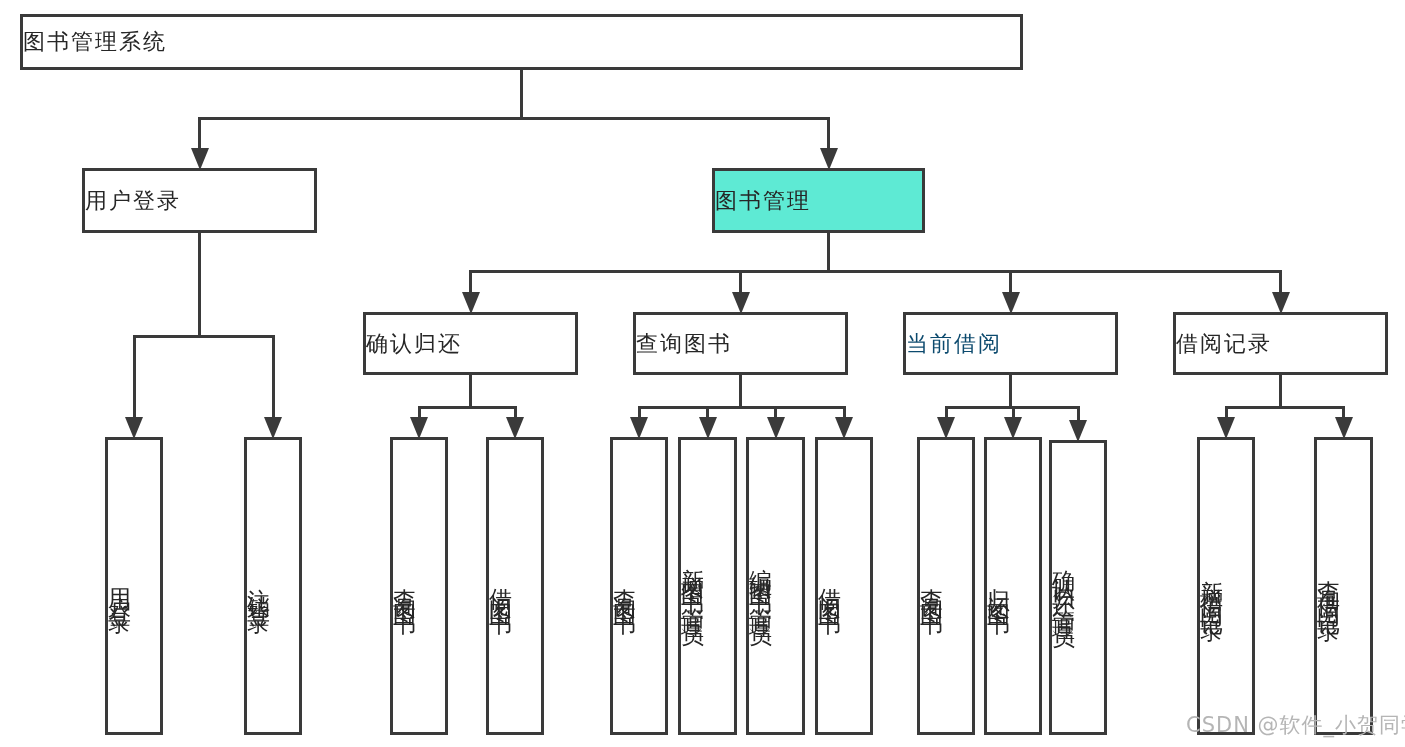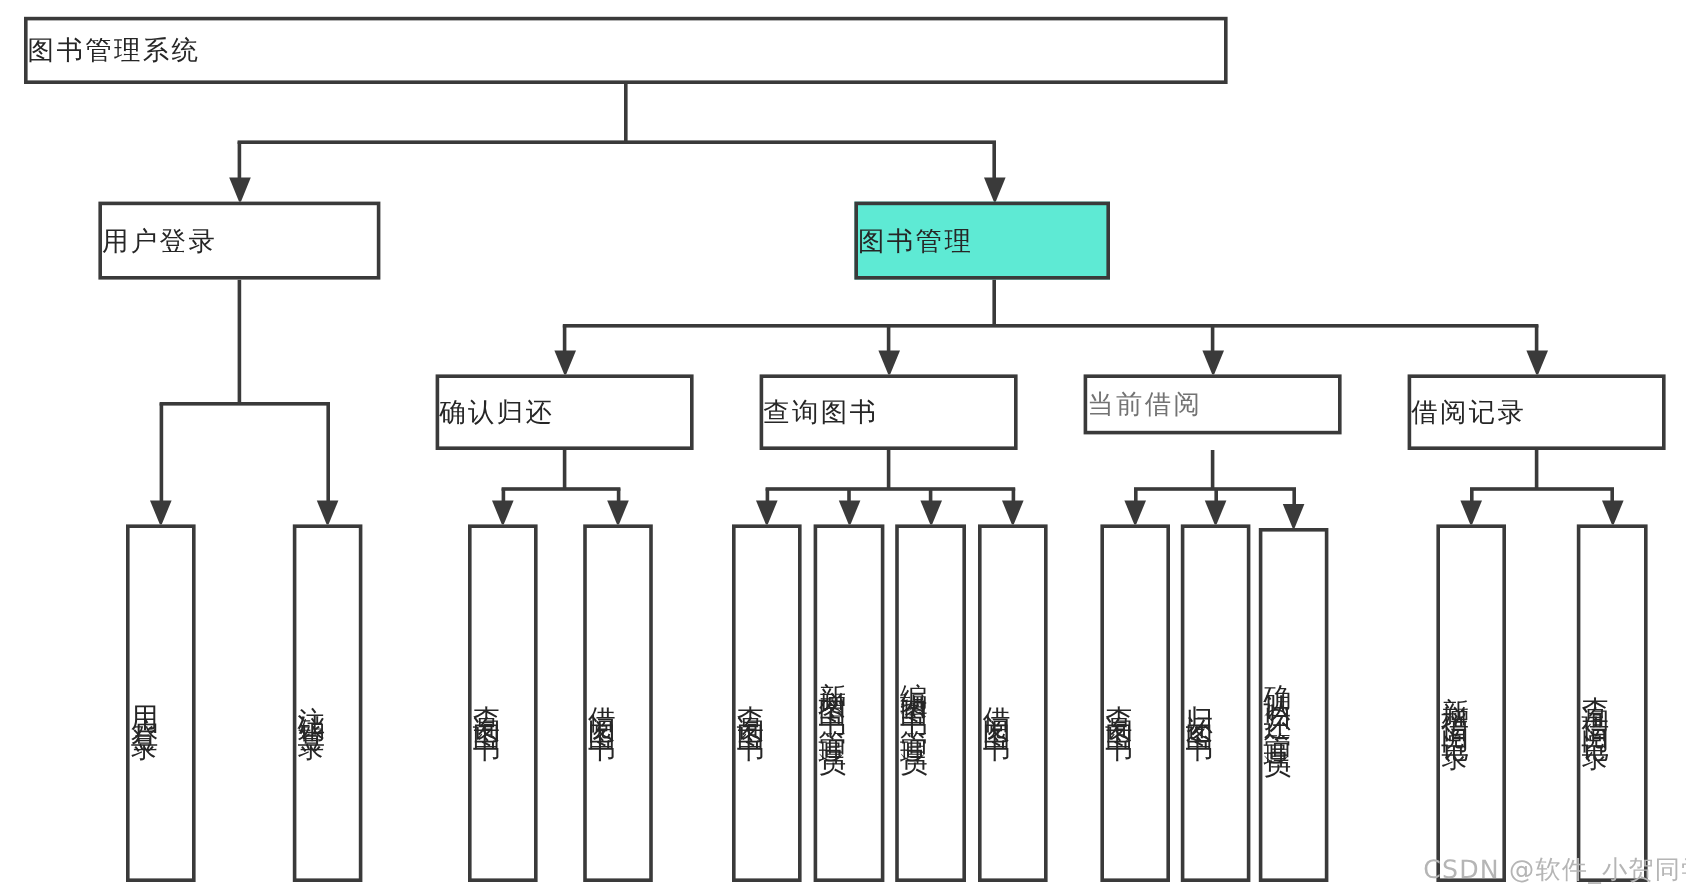--- a/index.html
+++ b/index.html
@@ -70,21 +70,21 @@
     </div>
     <div class="node" style="left: 712px; top: 168px; width: 213px; height: 65px; border-color: rgb(58, 58, 58); color: rgb(38, 38, 38); background: #5eead4;">
       <span class="lbl">图书管理</span>
     </div>
     <div class="node" style="left: 363px; top: 312px; width: 215px; height: 63px; border-color: rgb(58, 58, 58); color: rgb(38, 38, 38); background: rgb(255, 255, 255);">
       <span class="lbl">确认归还</span>
     </div>
     <div class="node" style="left: 633px; top: 312px; width: 215px; height: 63px; border-color: rgb(58, 58, 58); color: rgb(38, 38, 38); background: rgb(255, 255, 255);">
       <span class="lbl">查询图书</span>
     </div>
-    <div class="node" style="left: 903px; top: 312px; width: 215px; height: 50px; border-color: rgb(58, 58, 58); color: #737373; background: rgb(255, 255, 255);">
+    <div class="node" style="left: 903px; top: 312px; width: 215px; height: 63px; border-color: rgb(58, 58, 58); color: #0c4a6e; background: rgb(255, 255, 255);">
       <span class="lbl">当前借阅</span>
     </div>
     <div class="node" style="left: 1173px; top: 312px; width: 215px; height: 63px; border-color: rgb(58, 58, 58); color: rgb(38, 38, 38); background: rgb(255, 255, 255);">
       <span class="lbl">借阅记录</span>
     </div>
     <div class="node vertical" style="left: 105px; top: 437px; width: 58px; height: 298px; border-color: rgb(58, 58, 58); color: rgb(38, 38, 38); background: rgb(255, 255, 255);">
       <span class="lbl">用户登录</span>
     </div>
     <div class="node vertical" style="left: 244px; top: 437px; width: 58px; height: 298px; border-color: rgb(58, 58, 58); color: rgb(38, 38, 38); background: rgb(255, 255, 255);">
       <span class="lbl">注销登录</span>

